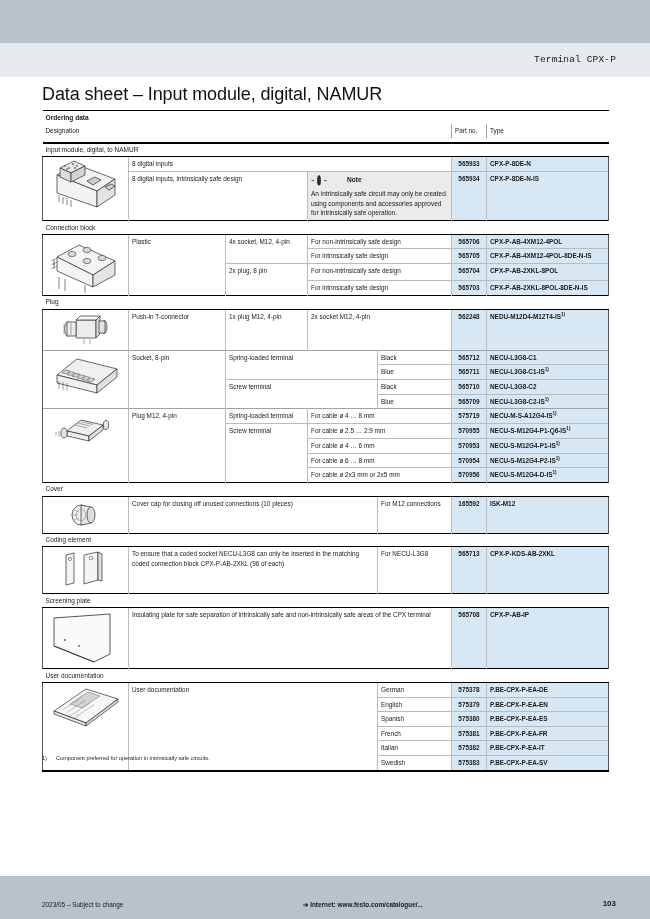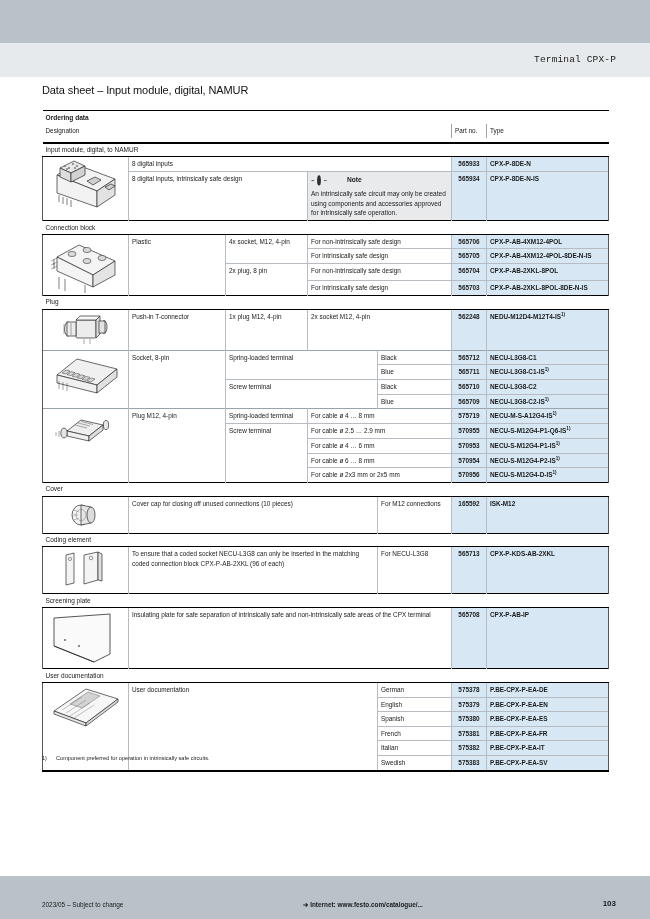--- a/index.html
+++ b/index.html
@@ -13,21 +13,21 @@
     overflow:hidden;
   }
   .topbar { position:absolute; left:0; top:0; width:650px; height:43px; background:#b8c2c8; }
   .subbar { position:absolute; left:0; top:43px; width:650px; height:34px; background:#e7eaed; }
   .subbar-title {
     position:absolute; right:34px; top:54px;
     font-size:9.5px; letter-spacing:.15px; color:#1a1a1a;font-family:Liberation Mono, monospace;
   }
   .page-title {
     position:absolute; left:42px; top:84px;
-    font-size:11px; font-weight:400; letter-spacing:-.1px; color:#111;
+    font-size:18px; font-weight:400; letter-spacing:-.1px; color:#111;
   }
 
   .table { position:absolute; left:42px; top:110px; width:566px; }
 
   .tbl { width:100%; border-collapse:collapse; table-layout:fixed; font-size:6.4px; }
   .tbl td { vertical-align:top; padding:2px 3px 2px 3px; line-height:1.5; }
 
   
   .cap-row td { border-top:1.4px solid #000; font-weight:bold; font-size:6.6px; padding-top:2px; padding-bottom:1px; }
   .hdr-row td { padding-bottom:2px; }

